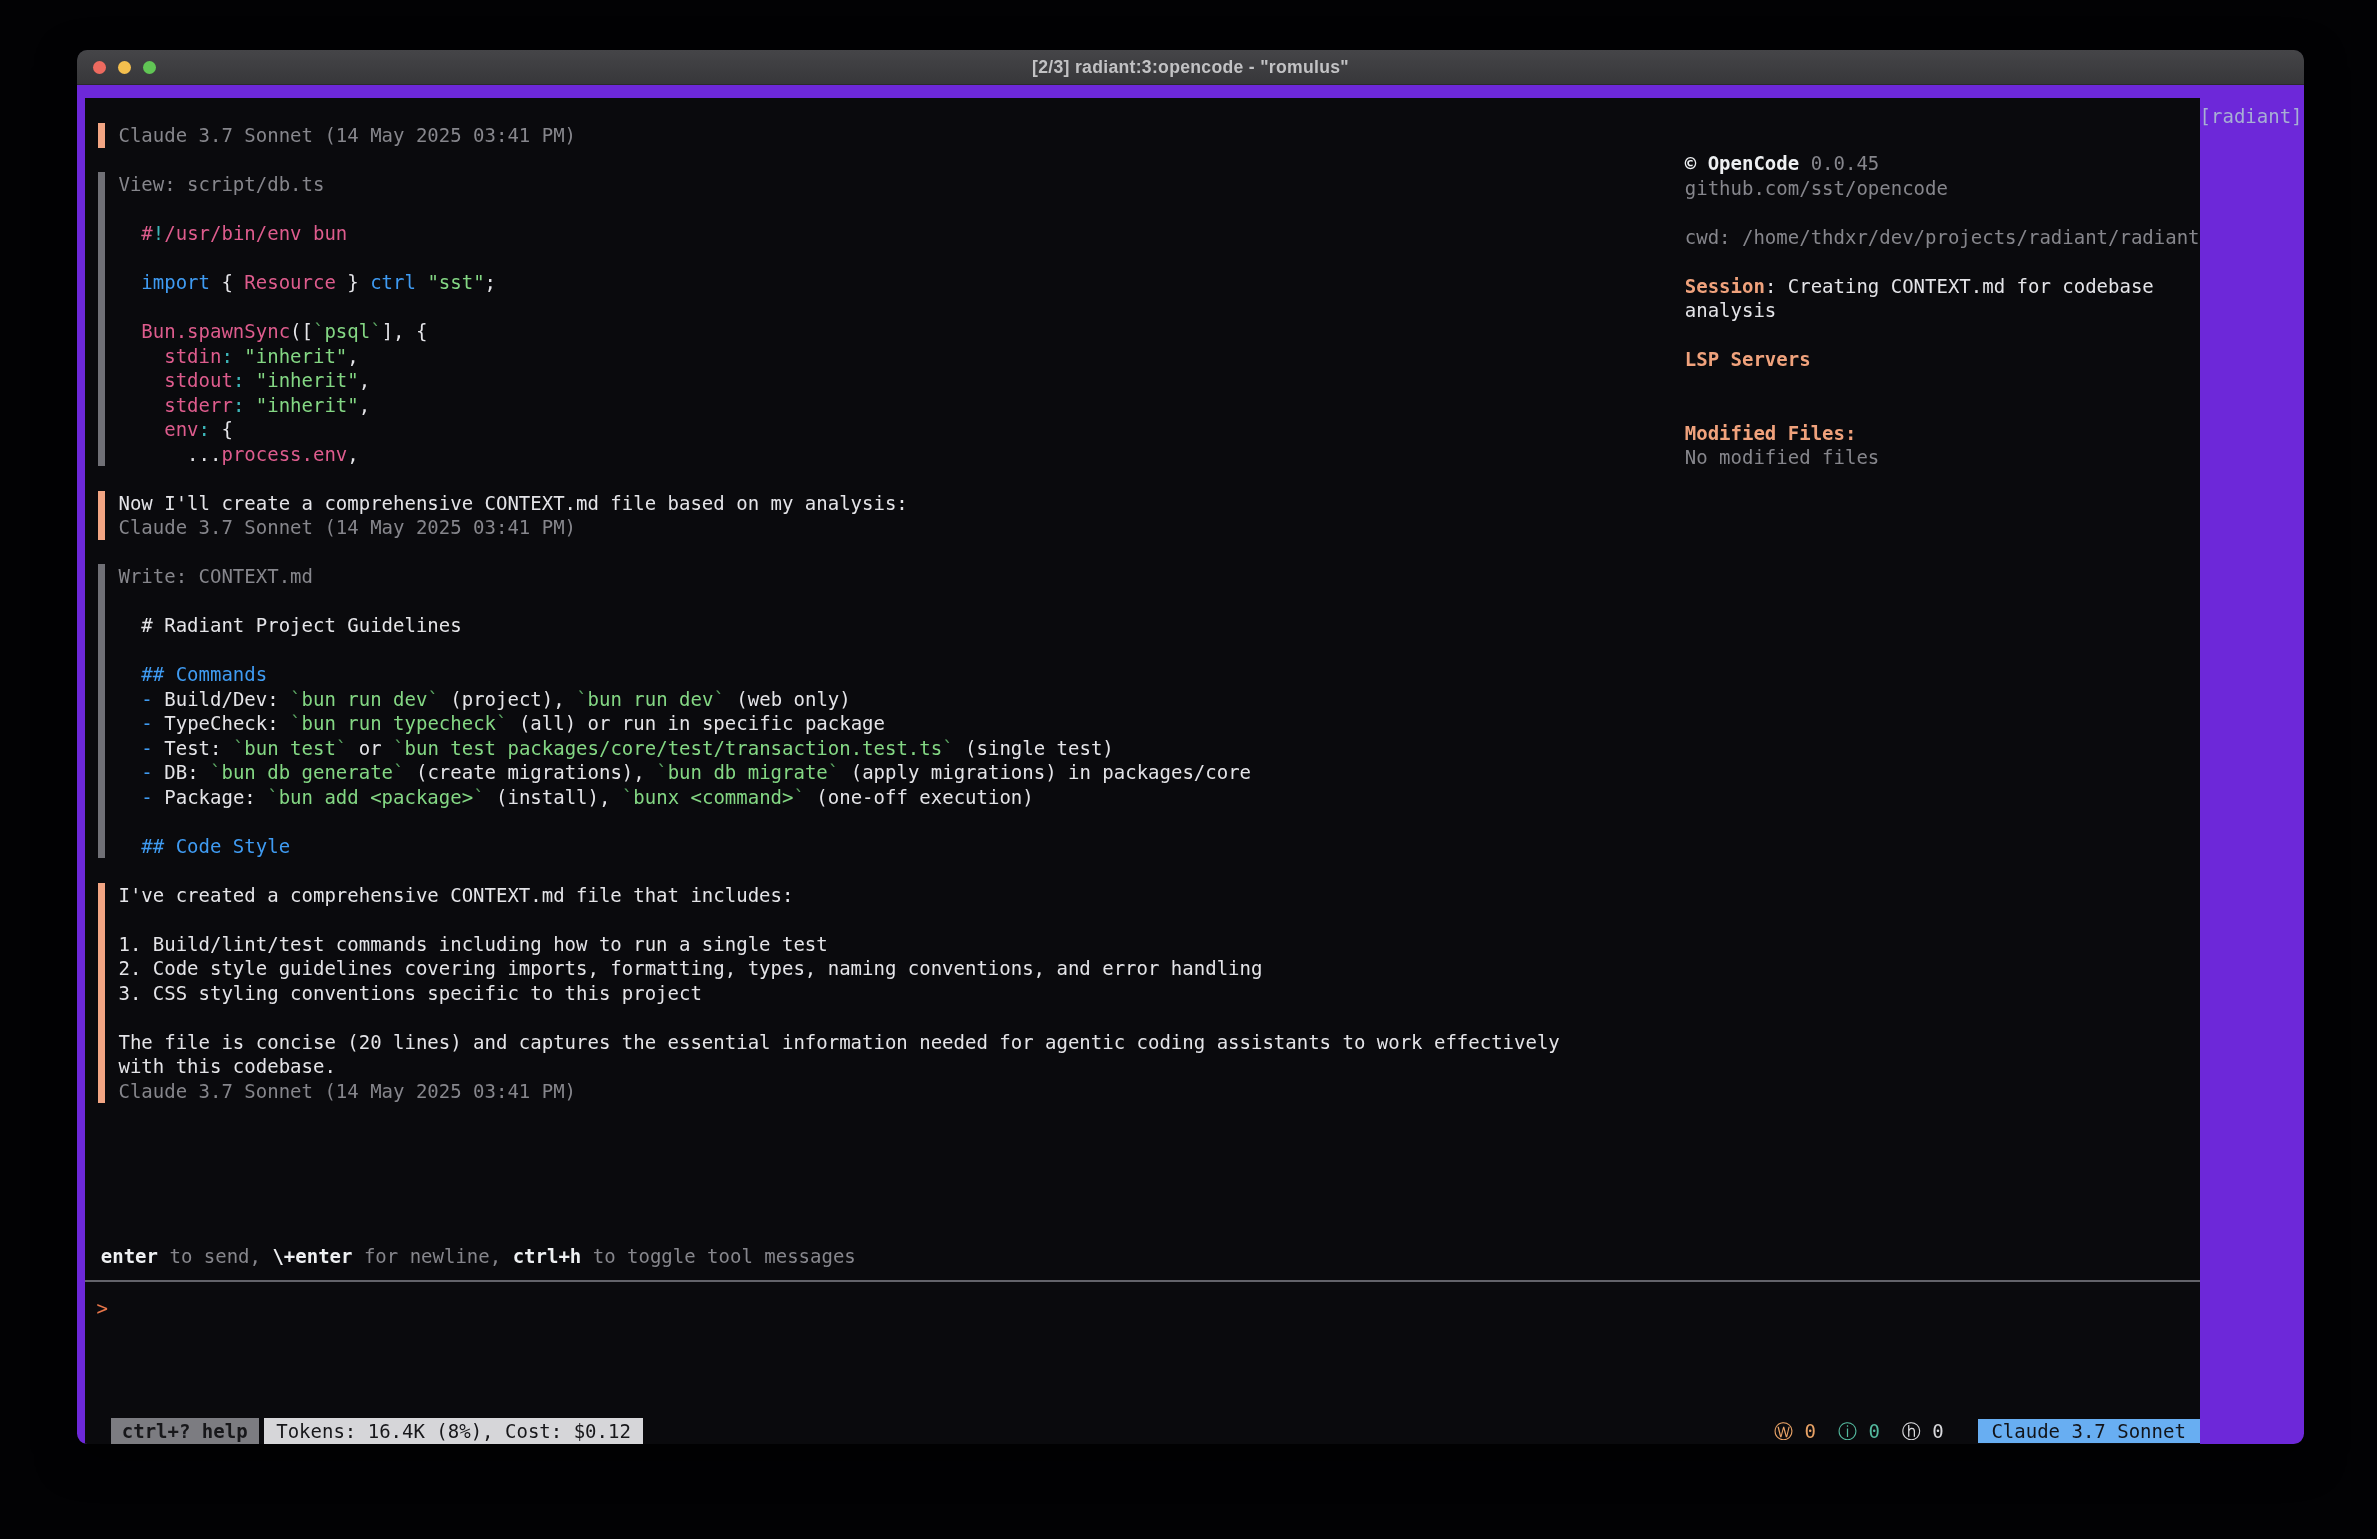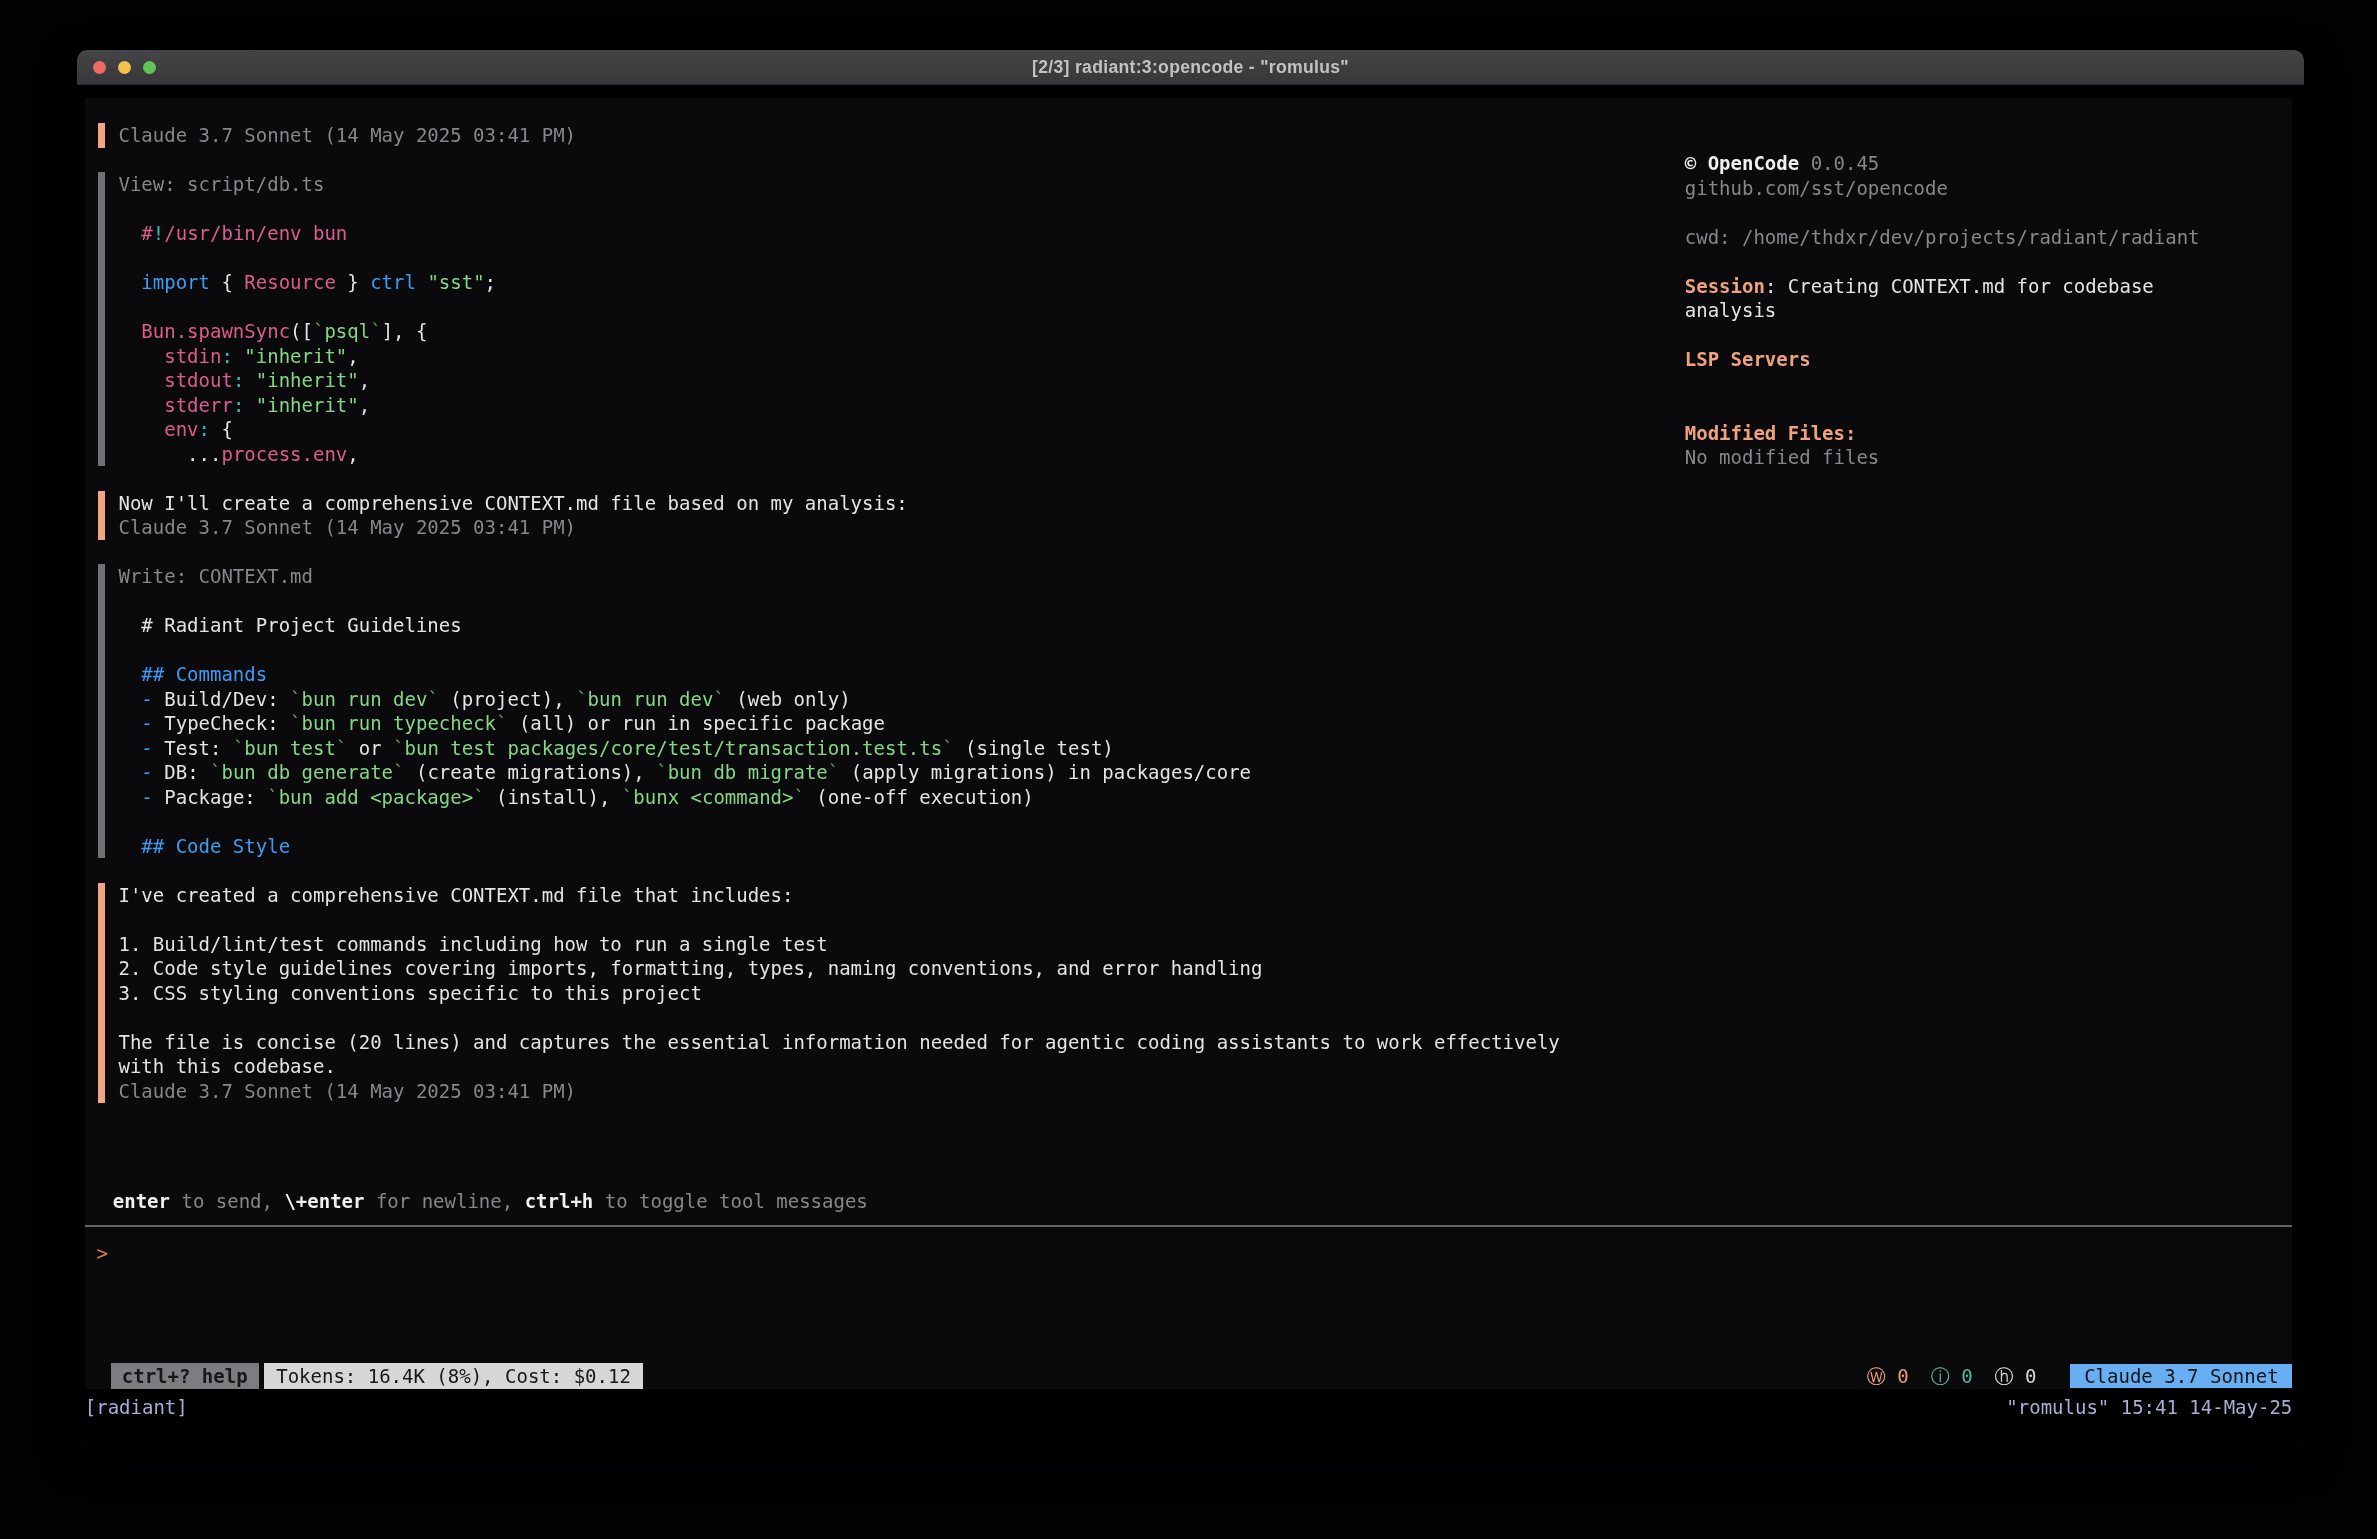--- a/index.html
+++ b/index.html
@@ -16,21 +16,21 @@
               display:flex; align-items:center; justify-content:center; }
   .traffic { position:absolute; left:15.7px; top:0; height:100%; display:flex; align-items:center; gap:12.4px; }
   .light { width:13px; height:13px; border-radius:50%; }
   .light.red    { background:#ed6a5f; }
   .light.yellow { background:#f4bf4e; }
   .light.green  { background:#61c555; }
   .win-title { font-family:"Liberation Sans", sans-serif; font-weight:700; font-size:17.6px;
                color:#c2c2c4; letter-spacing:0.3px; }
 
   
-  .terminal { flex:1; display:flex; flex-direction:column; background:#000000;
+  .terminal { flex:1; display:flex; flex-direction:row; background:#6d28d9;
               padding:13px 11.7px 0 7.8px; min-height:0; }
   .tui { flex:1; background:#0a0a0d; display:flex; flex-direction:column; min-height:0; }
 
   .content-row { flex:1; min-height:0; display:flex; padding-top:25px; }
   .main-col { width:1600px; flex:none; padding-left:13px; }
   .side-col { flex:1; min-width:0;margin-top:28px; }
 
   .msg { padding-left:13.7px; margin-bottom:24.5px; }
   .msg.assistant { border-left:7.8px solid #f2a583; }
   .msg.tool      { border-left:7.8px solid #707076; }
@@ -43,21 +43,21 @@
   .c-b  { color:#3f9bf2; }
   .c-p  { color:#de5c8d; }
   .c-gn { color:#84d784; }
   .c-gd { color:#5ca763; }
   .c-t  { color:#3cb5b8; }
   .c-o  { color:#e8764a; }
   .c-wb { color:#eef0f2; font-weight:bold; }
   .c-ob { color:#f0a27c; font-weight:bold; }
 
   
-  .hint-row { flex:none; height:25px; margin-left:28px; }
+  .hint-row { flex:none; height:25px; margin-left:16px; }
   .separator { flex:none; height:2px; background:#63636a; margin-top:11px; }
   .prompt-row { flex:none; height:25px; margin-top:13.7px; padding-left:11.7px; white-space:pre; }
   .bottom-spacer { flex:none; height:97px; }
 
   
   .status-row { flex:none; height:26px; display:flex; align-items:stretch; }
   .badge { display:flex; align-items:center; white-space:pre; }
   .badge-help   { background:#7c7c81; color:#17171a; font-weight:bold; padding:0 11px; margin-right:5.2px;margin-left:26px; }
   .badge-tokens { background:#d6d6d9; color:#17171a; padding:0 12.4px; }
   .status-right { margin-left:auto; display:flex; align-items:center; }

